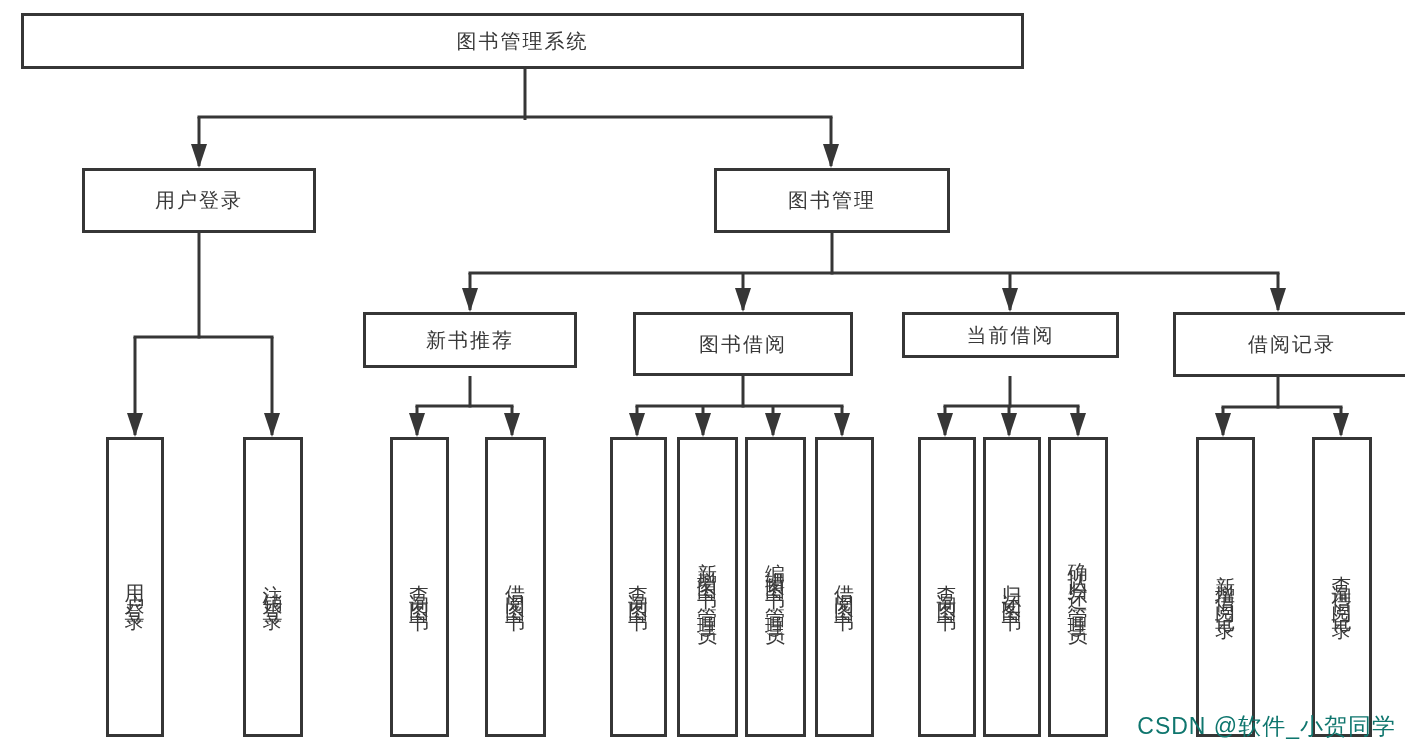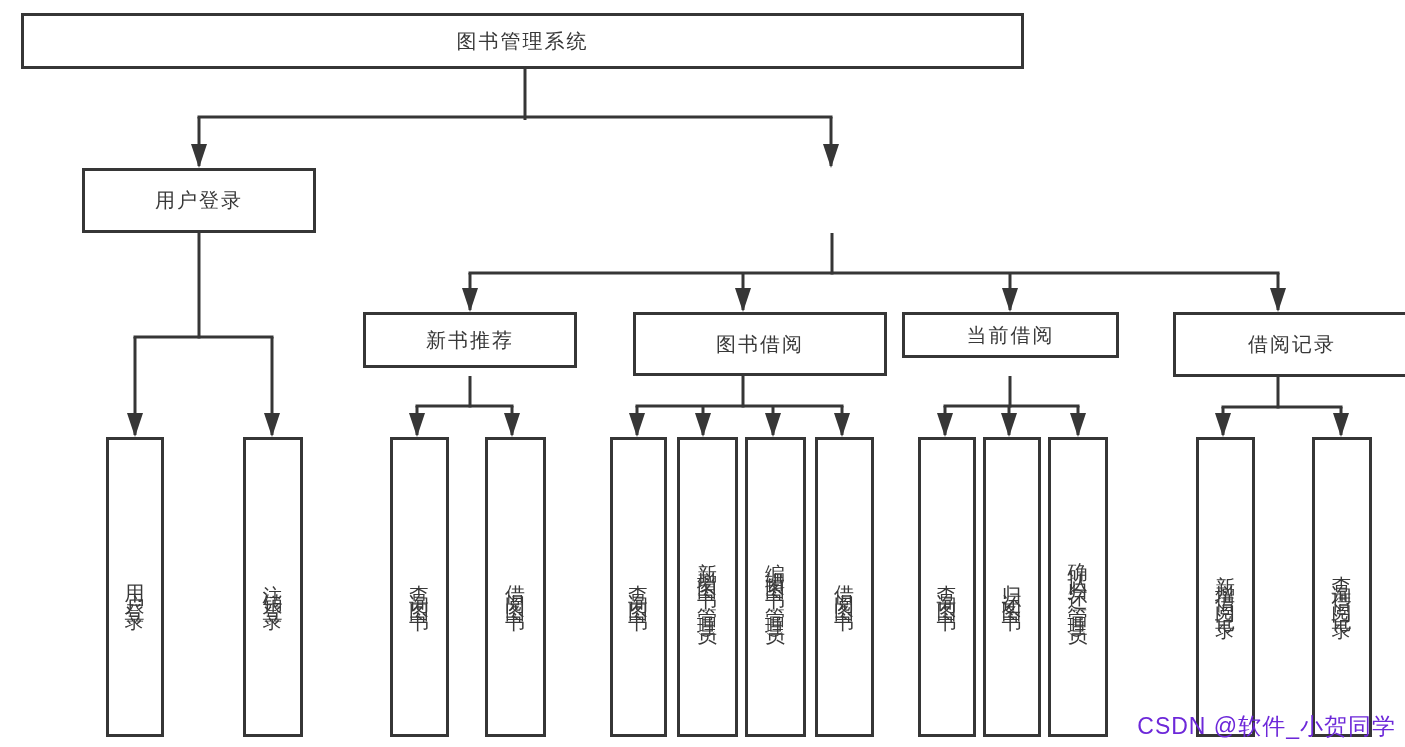--- a/index.html
+++ b/index.html
@@ -13,21 +13,21 @@
     border:3px solid #363636;color:#383838;
     display:flex;align-items:center;justify-content:center;z-index:2;
   }
   .hnode{font-size:20px;letter-spacing:2px;white-space:nowrap;}
   .vnode .vtext{
     writing-mode:vertical-rl;text-orientation:mixed;
     font-size:20px;letter-spacing:9px;line-height:1;color:#383838;
   }
   .watermark{
     position:absolute;right:9px;bottom:5px;z-index:3;
-    font-size:23px;letter-spacing:1px;color:#6d28d9;white-space:nowrap;
+    font-size:23px;letter-spacing:1px;color:#0f766e;white-space:nowrap;
   }
 </style>
 </head>
 <body>
 
 <div class="stage">
 
   <svg class="wires" width="1405" height="747" viewBox="0 0 1405 747">
     <defs>
       <marker id="ah" markerUnits="userSpaceOnUse" markerWidth="24" markerHeight="16" viewBox="0 0 24 16" refX="22" refY="8" orient="auto">
@@ -74,23 +74,24 @@
       <path d="M1278,376 V408.5"></path>
       <path d="M1221.5,407 H1342.5"></path>
       <path d="M1223,407 V435" marker-end="url(#ah)"></path>
       <path d="M1341,407 V435" marker-end="url(#ah)"></path>
     </g>
   </svg>
 
   <div class="node hnode" style="left:21px;top:13px;width:1003px;height:56px">图书管理系统</div>
 
   <div class="node hnode" style="left:82px;top:168px;width:234px;height:65px">用户登录</div>
+  <div class="node hnode" style="left:714px;top:168px;width:236px;height:65px">图书管理</div>
 
   <div class="node hnode" style="left:363px;top:312px;width:214px;height:56px">新书推荐</div>
-  <div class="node hnode" style="left:633px;top:312px;width:254px;height:64px">图书借阅</div>
+  <div class="node hnode" style="left:633px;top:312px;width:220px;height:64px">图书借阅</div>
   <div class="node hnode" style="left:902px;top:312px;width:217px;height:46px">当前借阅</div>
   <div class="node hnode" style="left:1173px;top:312px;width:238px;height:65px">借阅记录</div>
 
   <div class="node vnode" style="left:106px;top:437px;width:58px;height:300px">
     <span class="vtext">用户登录</span>
   </div>
   <div class="node vnode" style="left:243px;top:437px;width:60px;height:300px">
     <span class="vtext">注销登录</span>
   </div>
 

